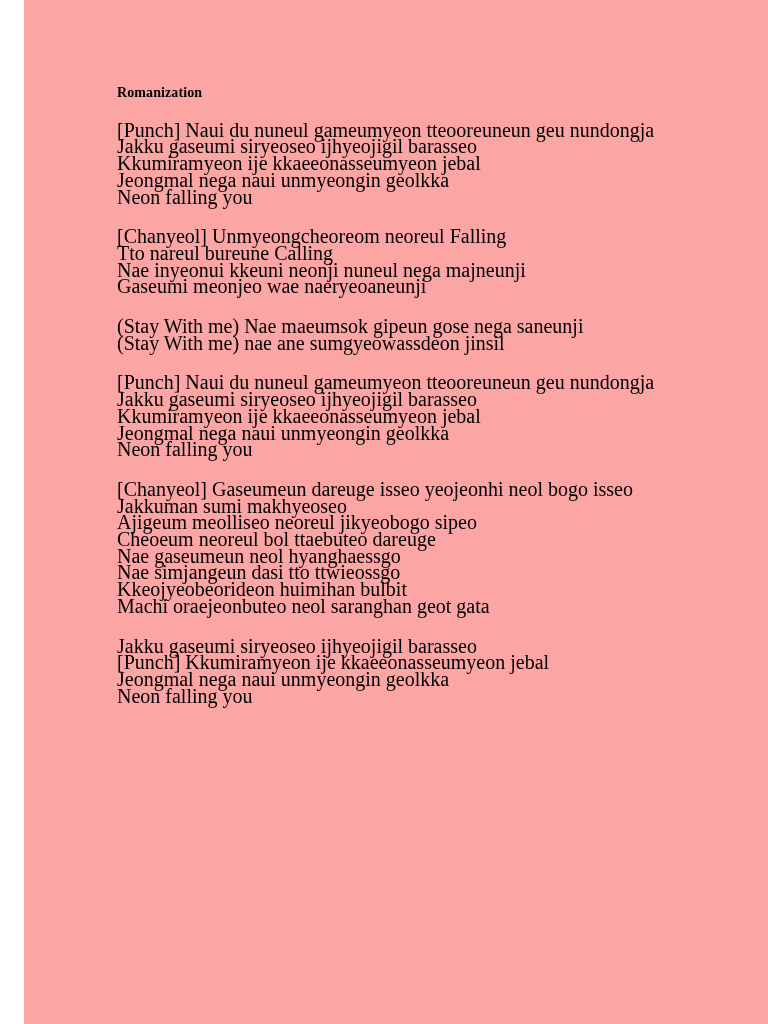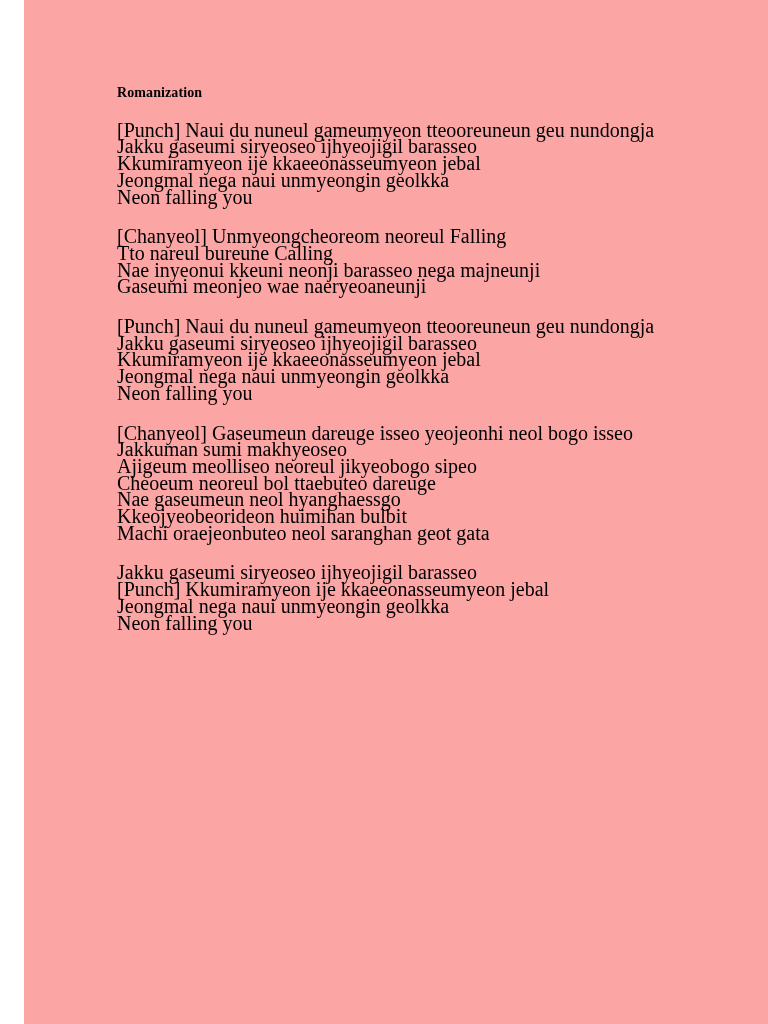--- a/index.html
+++ b/index.html
@@ -46,39 +46,44 @@
     <div class="line">[Punch] Naui du nuneul gameumyeon tteooreuneun geu nundongja</div>
     <div class="line">Jakku gaseumi siryeoseo ijhyeojigil barasseo</div>
     <div class="line">Kkumiramyeon ije kkaeeonasseumyeon jebal</div>
     <div class="line">Jeongmal nega naui unmyeongin geolkka</div>
     <div class="line">Neon falling you</div>
   </div>
 
   <div class="stanza">
     <div class="line">[Chanyeol] Unmyeongcheoreom neoreul Falling</div>
     <div class="line">Tto nareul bureune Calling</div>
-    <div class="line">Nae inyeonui kkeuni neonji barasseo nega majneunji</div>
+    <div class="line">Nae inyeonui kkeuni neonji nuneul nega majneunji</div>
     <div class="line">Gaseumi meonjeo wae naeryeoaneunji</div>
   </div>
 
+  <div class="stanza">
+    <div class="line">(Stay With me) Nae maeumsok gipeun gose nega saneunji</div>
+    <div class="line">(Stay With me) nae ane sumgyeowassdeon jinsil</div>
+  </div>
 
   <div class="stanza">
     <div class="line">[Punch] Naui du nuneul gameumyeon tteooreuneun geu nundongja</div>
     <div class="line">Jakku gaseumi siryeoseo ijhyeojigil barasseo</div>
     <div class="line">Kkumiramyeon ije kkaeeonasseumyeon jebal</div>
     <div class="line">Jeongmal nega naui unmyeongin geolkka</div>
     <div class="line">Neon falling you</div>
   </div>
 
   <div class="stanza">
     <div class="line">[Chanyeol] Gaseumeun dareuge isseo yeojeonhi neol bogo isseo</div>
     <div class="line">Jakkuman sumi makhyeoseo</div>
     <div class="line">Ajigeum meolliseo neoreul jikyeobogo sipeo</div>
     <div class="line">Cheoeum neoreul bol ttaebuteo dareuge</div>
     <div class="line">Nae gaseumeun neol hyanghaessgo</div>
+    <div class="line">Nae simjangeun dasi tto ttwieossgo</div>
     <div class="line">Kkeojyeobeorideon huimihan bulbit</div>
     <div class="line">Machi oraejeonbuteo neol saranghan geot gata</div>
   </div>
 
   <div class="stanza">
     <div class="line">Jakku gaseumi siryeoseo ijhyeojigil barasseo</div>
     <div class="line">[Punch] Kkumiramyeon ije kkaeeonasseumyeon jebal</div>
     <div class="line">Jeongmal nega naui unmyeongin geolkka</div>
     <div class="line">Neon falling you</div>
   </div>

